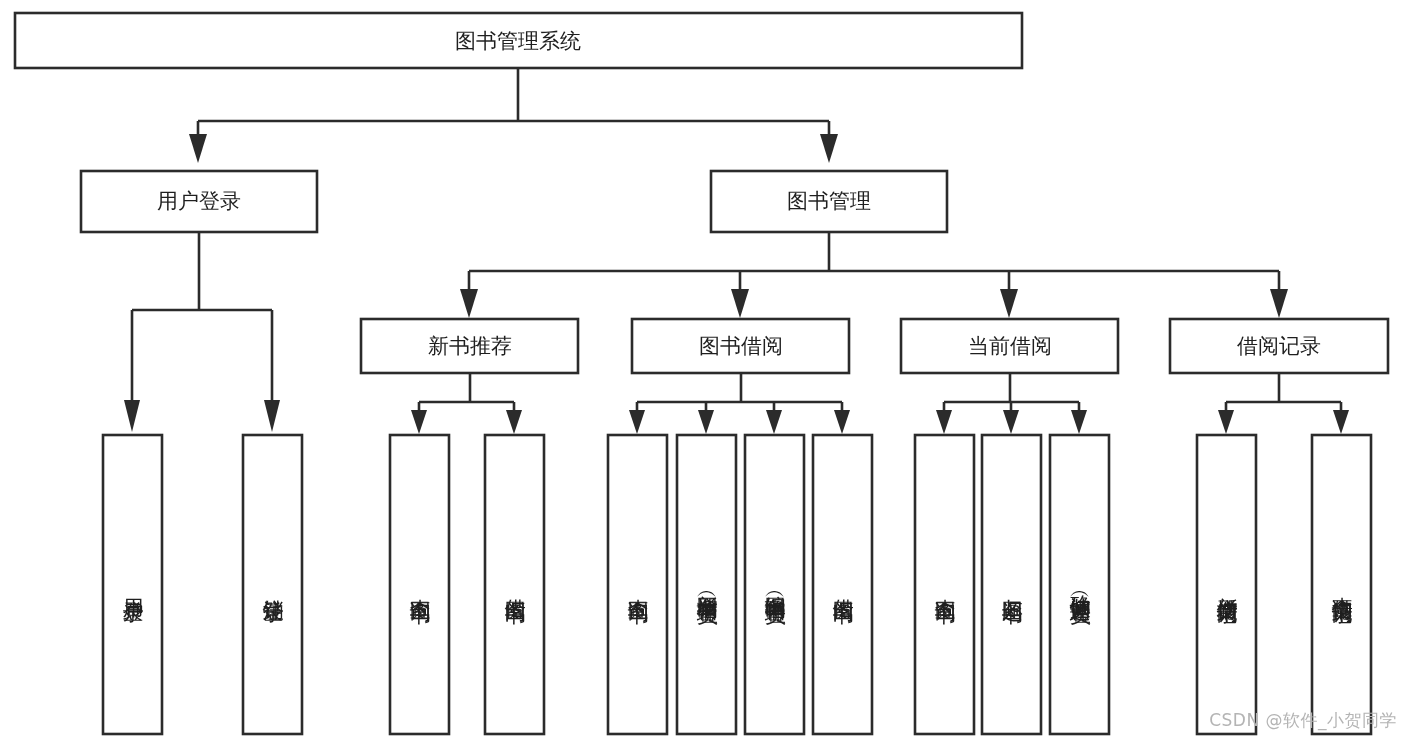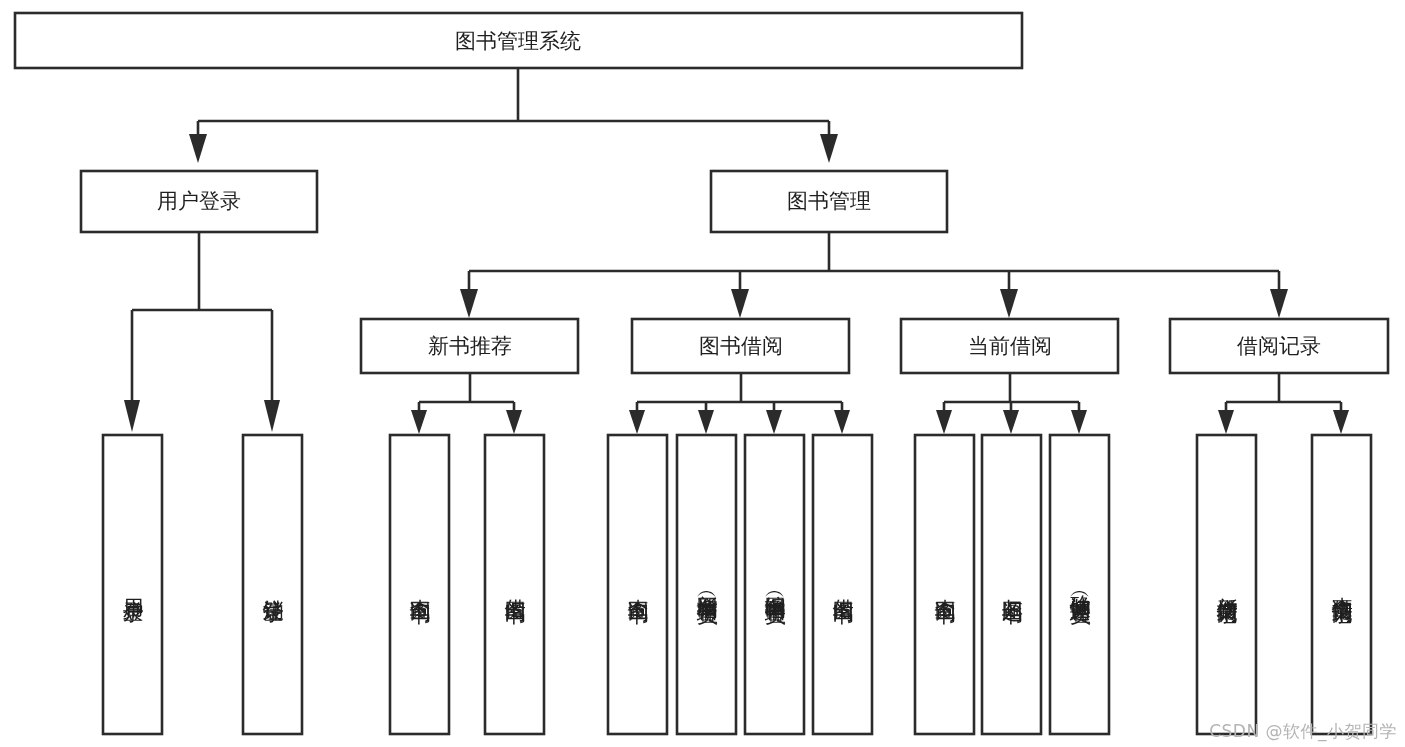--- a/index.html
+++ b/index.html
@@ -62,21 +62,21 @@
     font-size: 21px;
     line-height: 1.12;
     color: #1f1f1f;
     letter-spacing: 1.5px;
     white-space: nowrap;
     pointer-events: none;
   }
   .watermark {
     position: absolute;
     right: 8px;
-    bottom: 4px;
+    bottom: 15px;
     font-family: "DejaVu Sans", "Liberation Sans", sans-serif;
     font-size: 17px;
     color: #b4b4b4;
     letter-spacing: 0.5px;
     white-space: nowrap;
   }
 </style>
 </head>
 <body>
 

